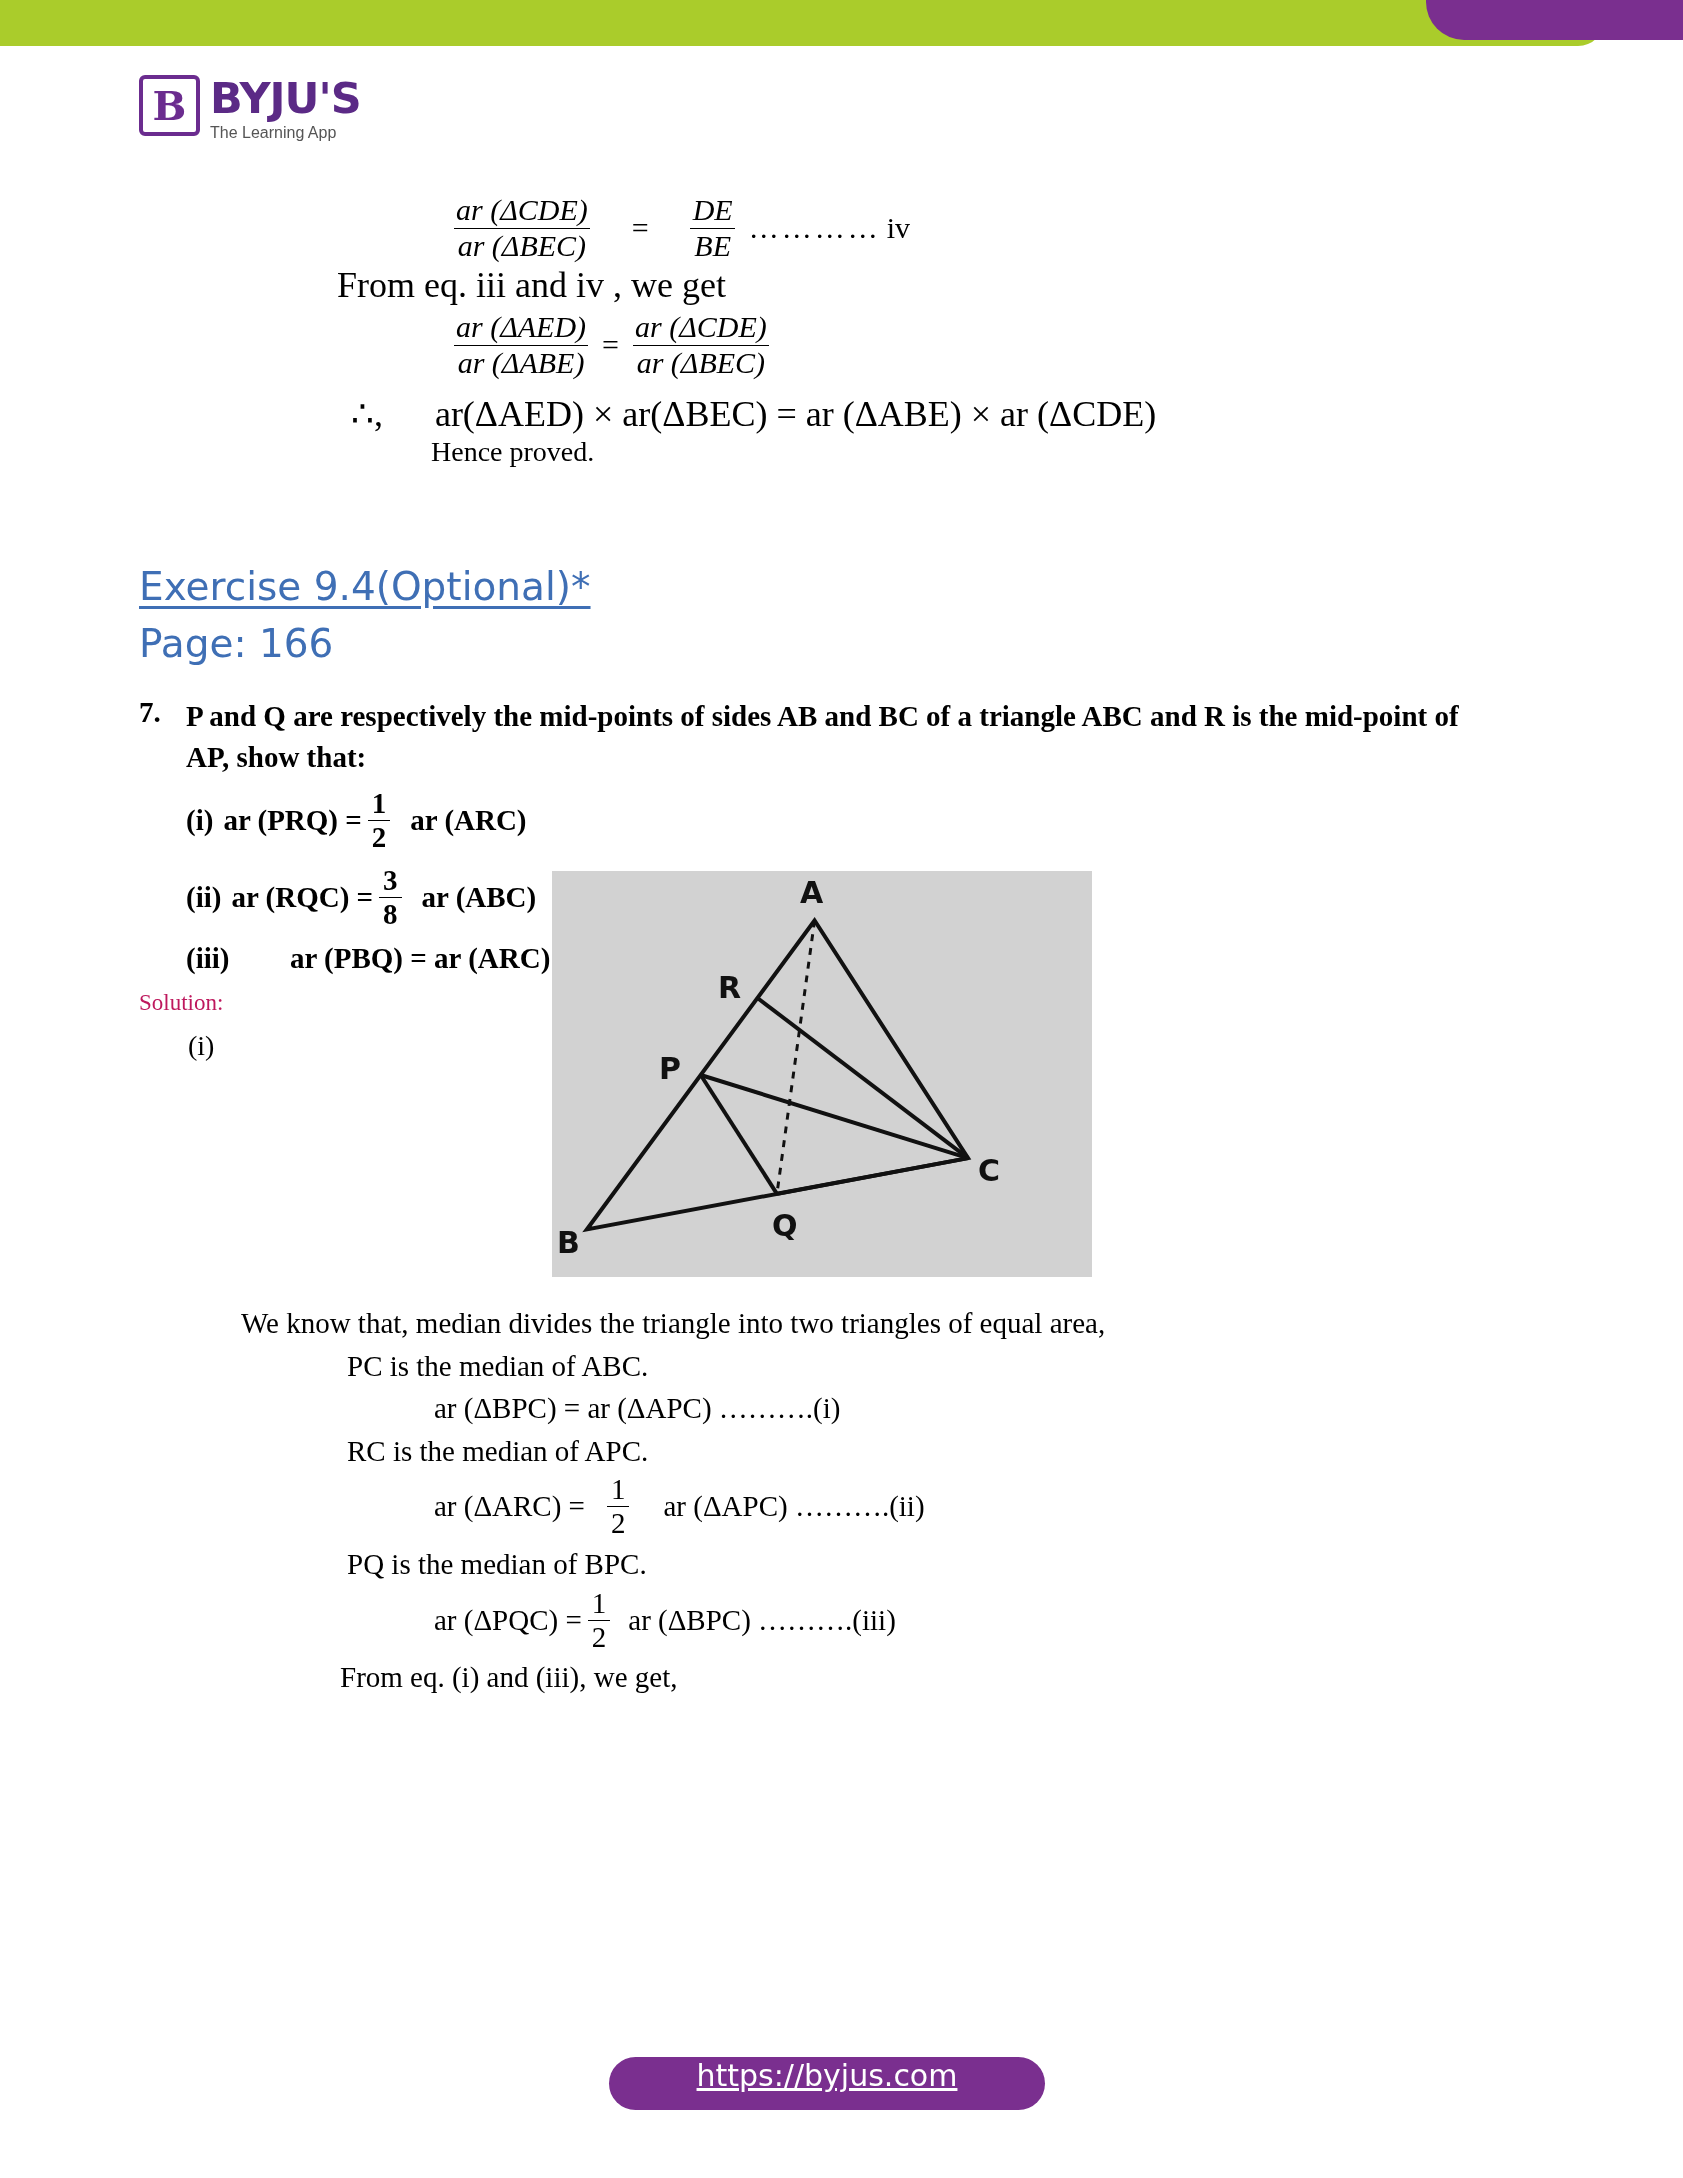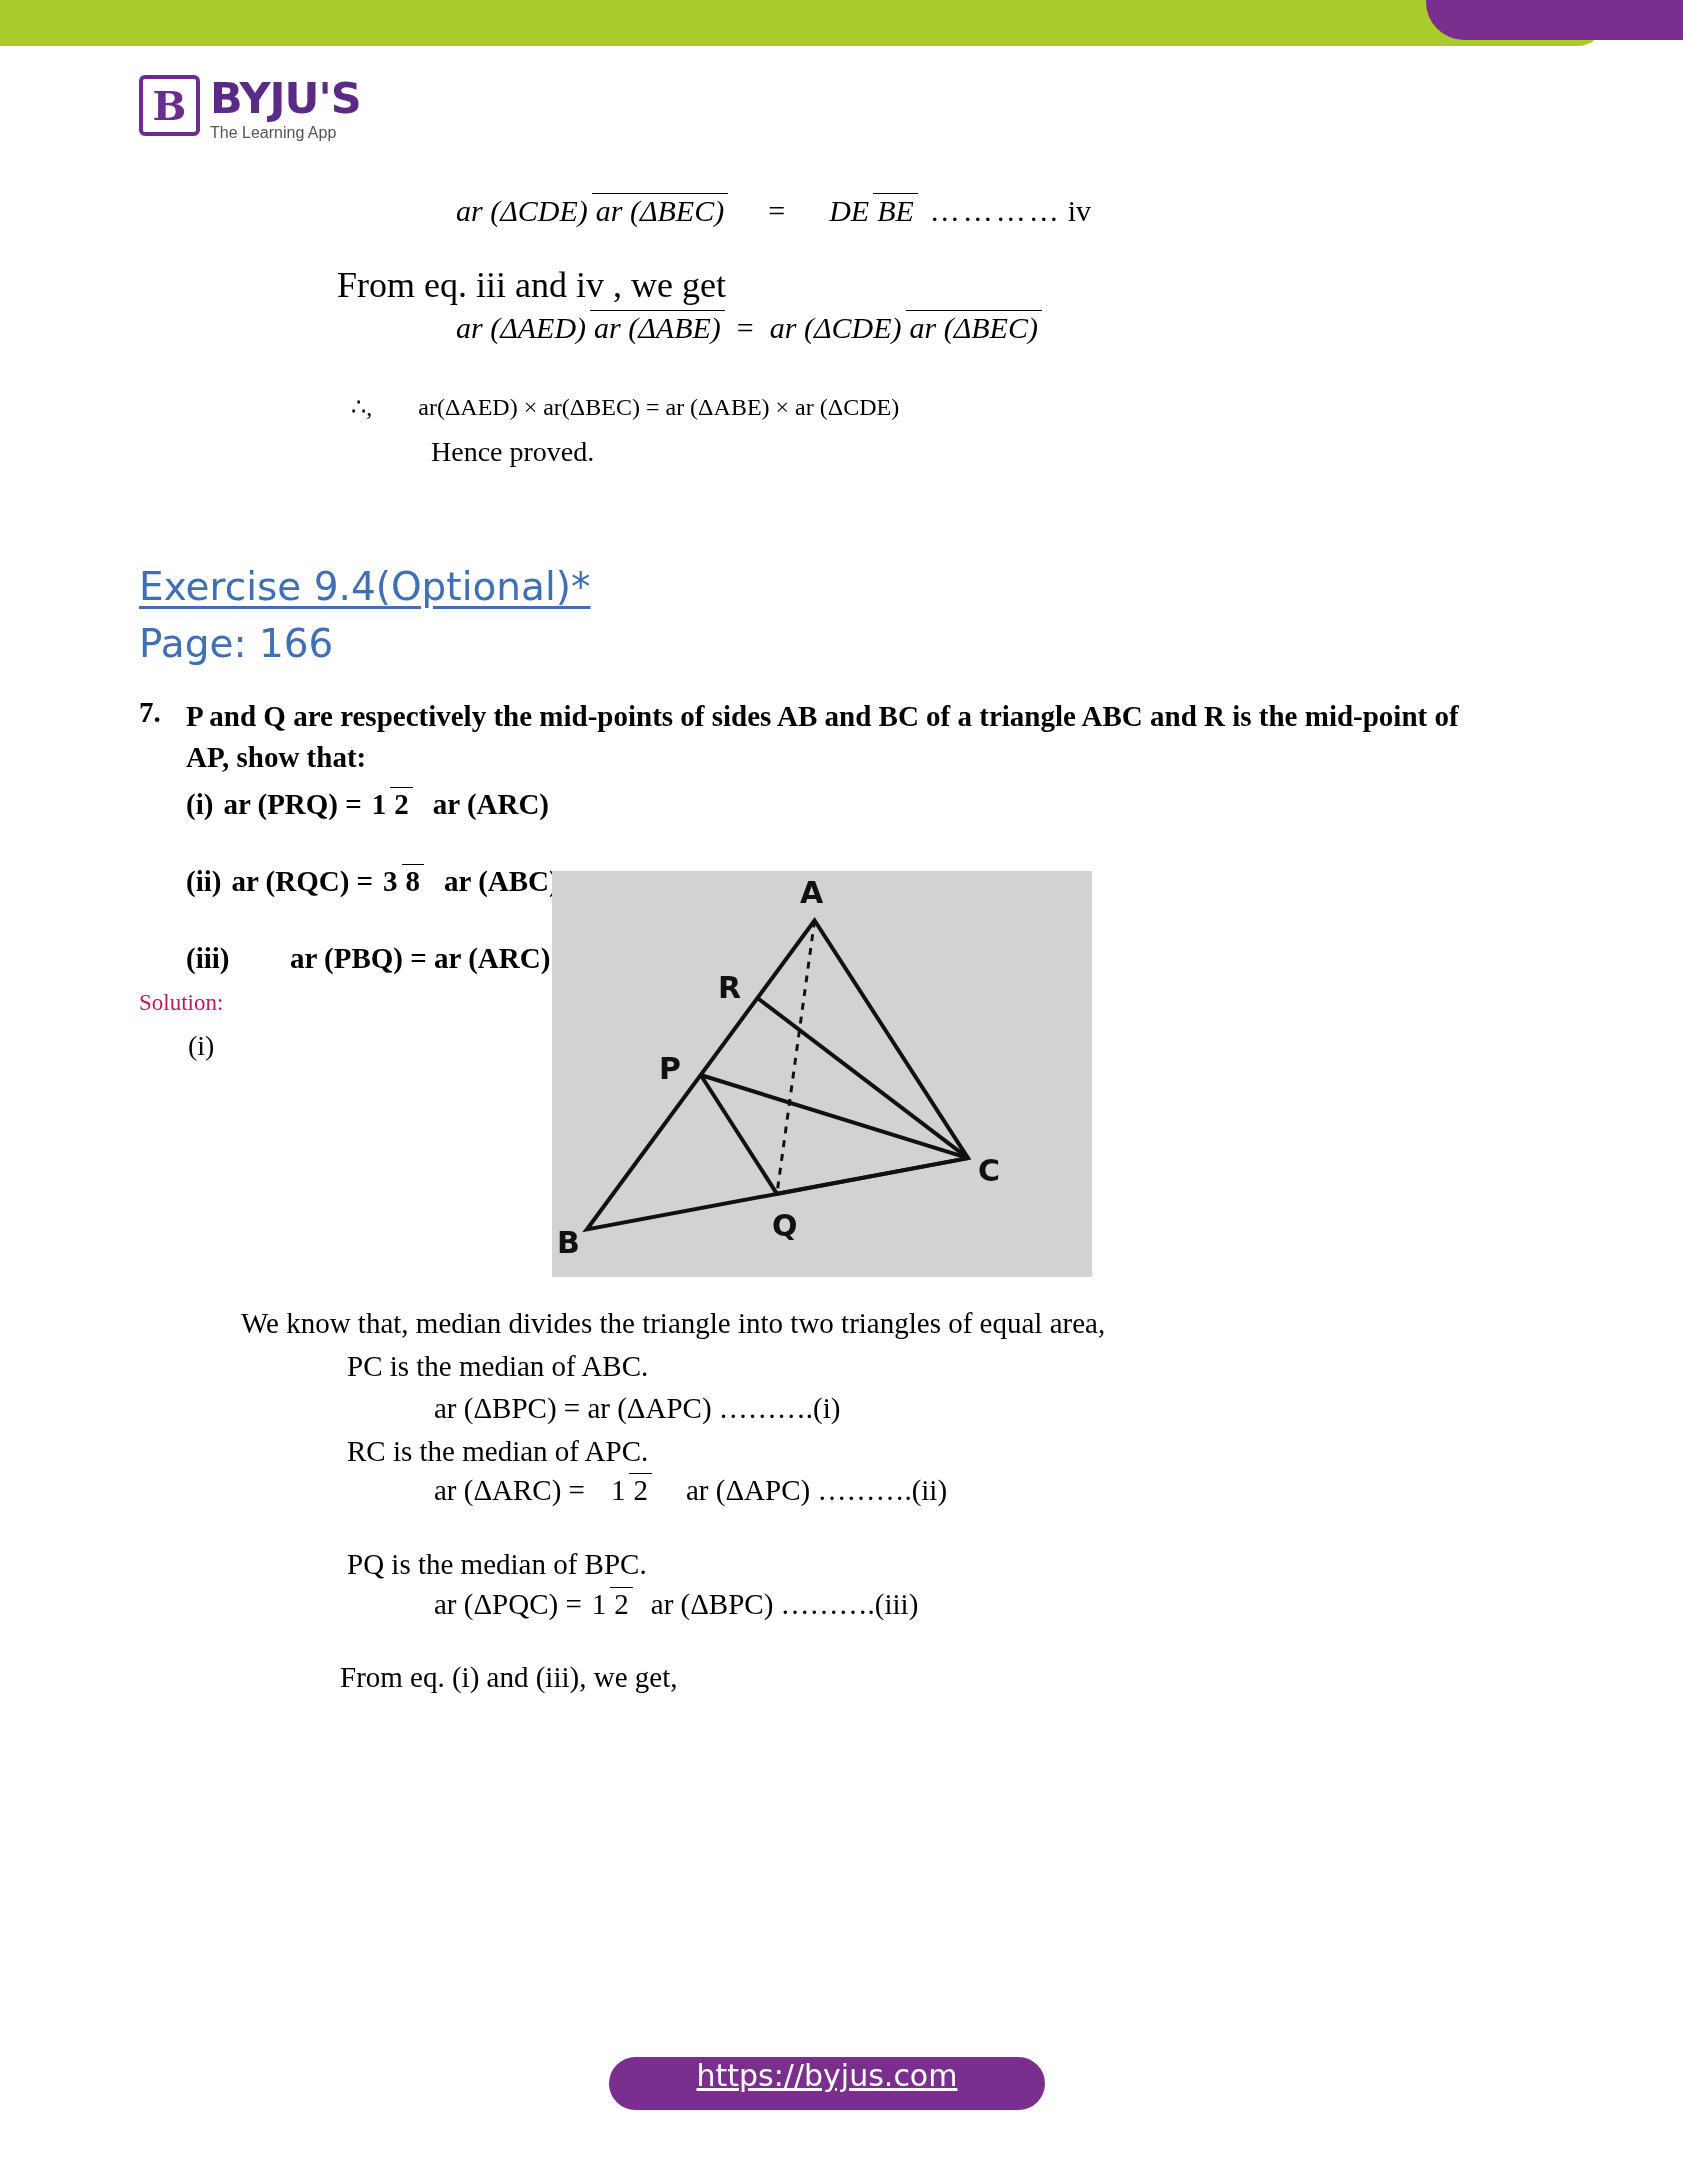--- a/index.html
+++ b/index.html
@@ -103,21 +103,21 @@
   }
 
   .math-block {
     font-family: "Liberation Serif", serif;
     color: #000;
   }
 
   
   .frac {
     display: inline-flex;
-    flex-direction: row;
+    flex-direction: column;
     align-items: center;
     vertical-align: middle;
     margin: 0 6px;
     line-height: 1.15;
   }
   .frac .num { padding: 0 4px; }
   .frac .den { padding: 0 4px; border-top: 1.6px solid #000; font-family: Liberation Serif, serif; }
 
   .ital { font-style: italic; }
 
@@ -142,21 +142,21 @@
     top: 117px; left: 446px;
     display: flex;
     align-items: center;
     font-size: 30px;
   }
   .row-eq2 .eqsign { margin: 0 6px; }
 
   .row-concl {
     position: absolute;
     top: 200px; left: 351px;
-    font-size: 24px;
+    font-size: 36px;
     white-space: nowrap;
   }
   .row-concl .sp { display: inline-block; width: 34px; }
   .row-hence {
     position: absolute;
     top: 243px; left: 431px;
     font-size: 28px;
   }
 
   

